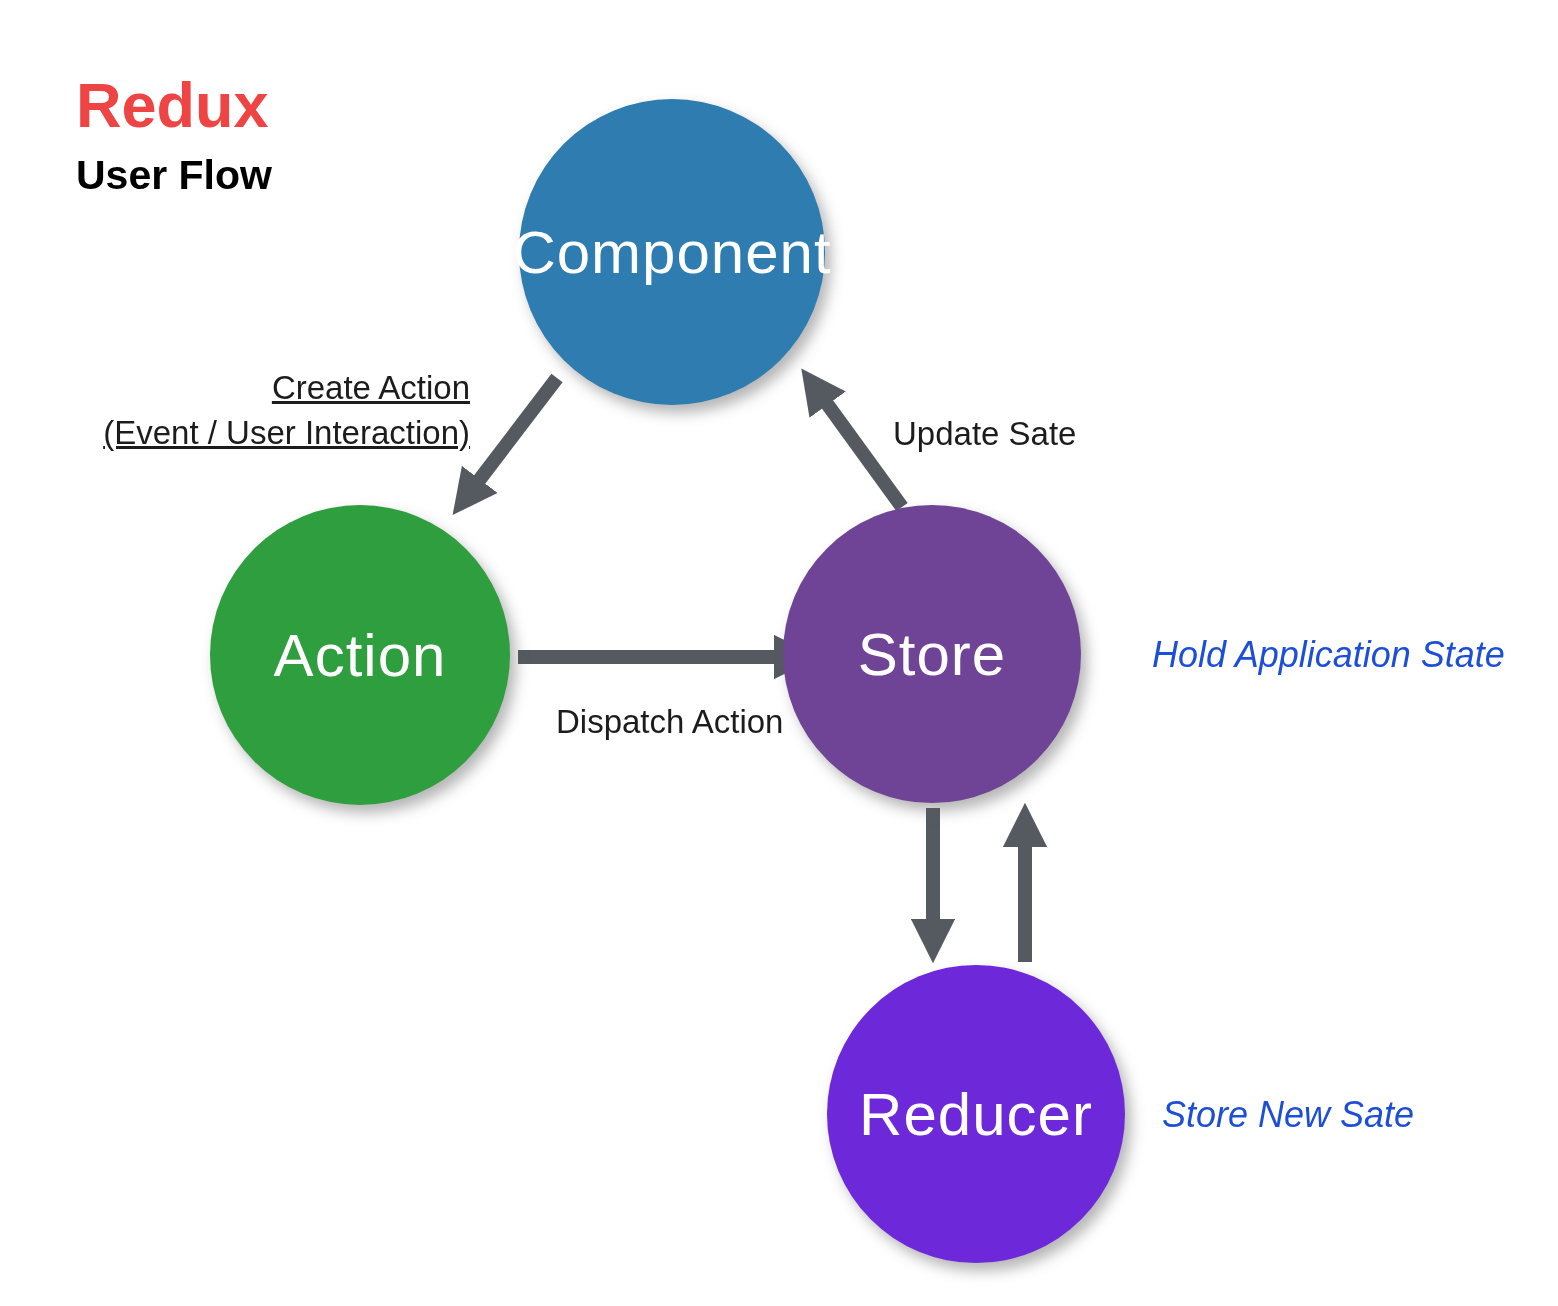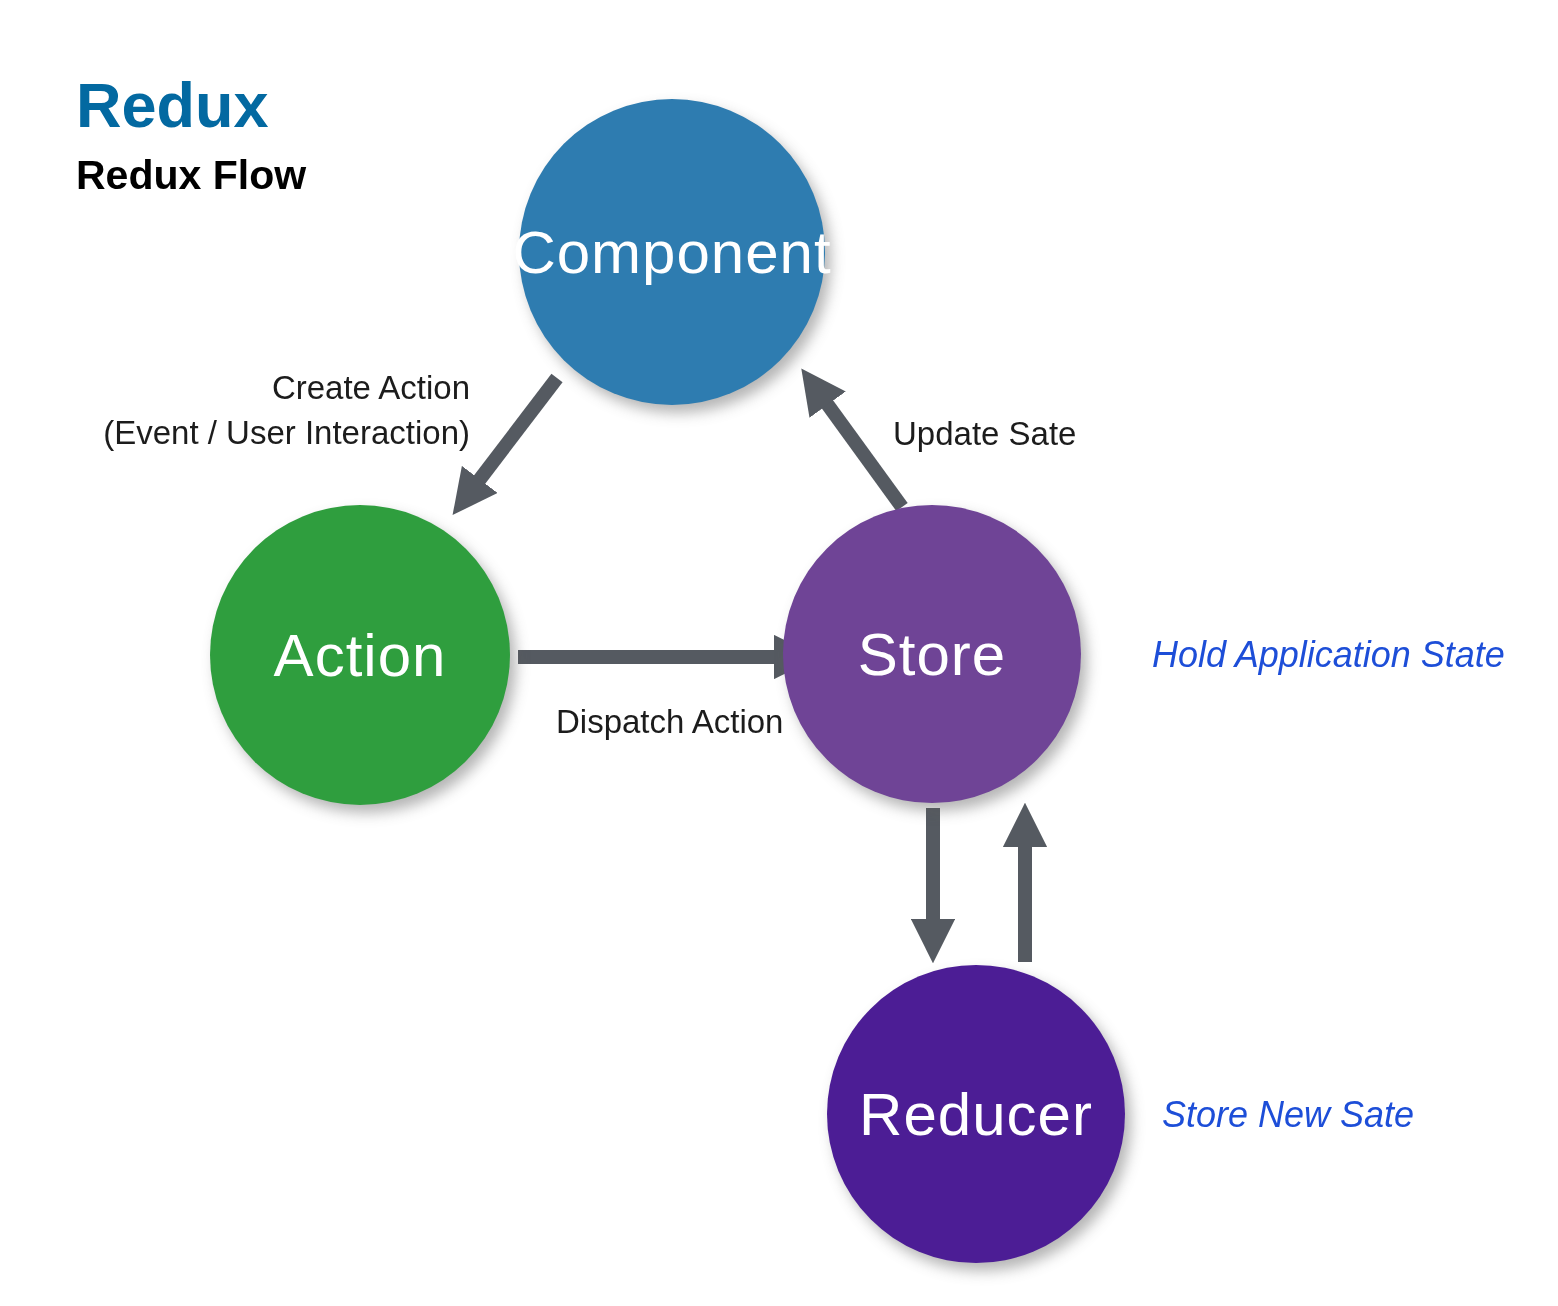--- a/index.html
+++ b/index.html
@@ -16,21 +16,21 @@
     overflow: hidden;
   }
   .title-block {
     position: absolute;
     left: 76px;
     top: 72px;
   }
   .title {
     font-size: 63px;
     font-weight: bold;
-    color: #0369a1;
+    color: #ef4444;
     line-height: 1.05;
     letter-spacing: 0px;
   }
   .subtitle {
     font-size: 41px;
     font-weight: bold;
     color: #000000;
     margin-top: 14px;
   }
   .node {
@@ -60,37 +60,38 @@
   }
   .edge-label {
     position: absolute;
     font-size: 33px;
     color: #1c1c1c;
     line-height: 1.36;
     white-space: nowrap;
   }
   .edge-label.right-align {
     text-align: right;
+    text-decoration: underline;
   }
   .annotation {
     position: absolute;
     font-size: 36px;
     font-style: italic;
     color: #1d4ed8;
     white-space: nowrap;
   }
 </style>
 </head>
 <body>
 
 <div class="canvas">
 
   <div class="title-block">
     <div class="title">Redux</div>
-    <div class="subtitle">Redux Flow</div>
+    <div class="subtitle">User Flow</div>
   </div>
 
   <svg class="arrow-layer" viewBox="0 0 1558 1306" xmlns="http://www.w3.org/2000/svg">
     <defs>
       <marker id="arrowhead" viewBox="0 0 10 10" refX="1" refY="5" markerWidth="3.2" markerHeight="3.2" orient="auto" markerUnits="strokeWidth">
         <path d="M0,0 L10,5 L0,10 z" fill="#555a61"></path>
       </marker>
     </defs>
     <line x1="557" y1="378" x2="477" y2="483" stroke-width="14" marker-end="url(#arrowhead)" stroke="#555a61"></line>
     <line x1="518" y1="657" x2="778" y2="657" stroke-width="14" marker-end="url(#arrowhead)" stroke="#555a61"></line>
@@ -104,21 +105,21 @@
   </div>
 
   <div class="node node-action" style="background-color: rgb(47, 158, 62);">
     <span>Action</span>
   </div>
 
   <div class="node node-store" style="background-color: rgb(111, 68, 150);">
     <span>Store</span>
   </div>
 
-  <div class="node node-reducer" style="background-color: #4c1d95;">
+  <div class="node node-reducer" style="background-color: #6d28d9;">
     <span>Reducer</span>
   </div>
 
   <div class="edge-label right-align" style="left: 60px; top: 366px; width: 410px;">
     <div>Create Action</div>
     <div>(Event / User Interaction)</div>
   </div>
 
   <div class="edge-label" style="left: 893px; top: 412px;">Update Sate</div>
 

